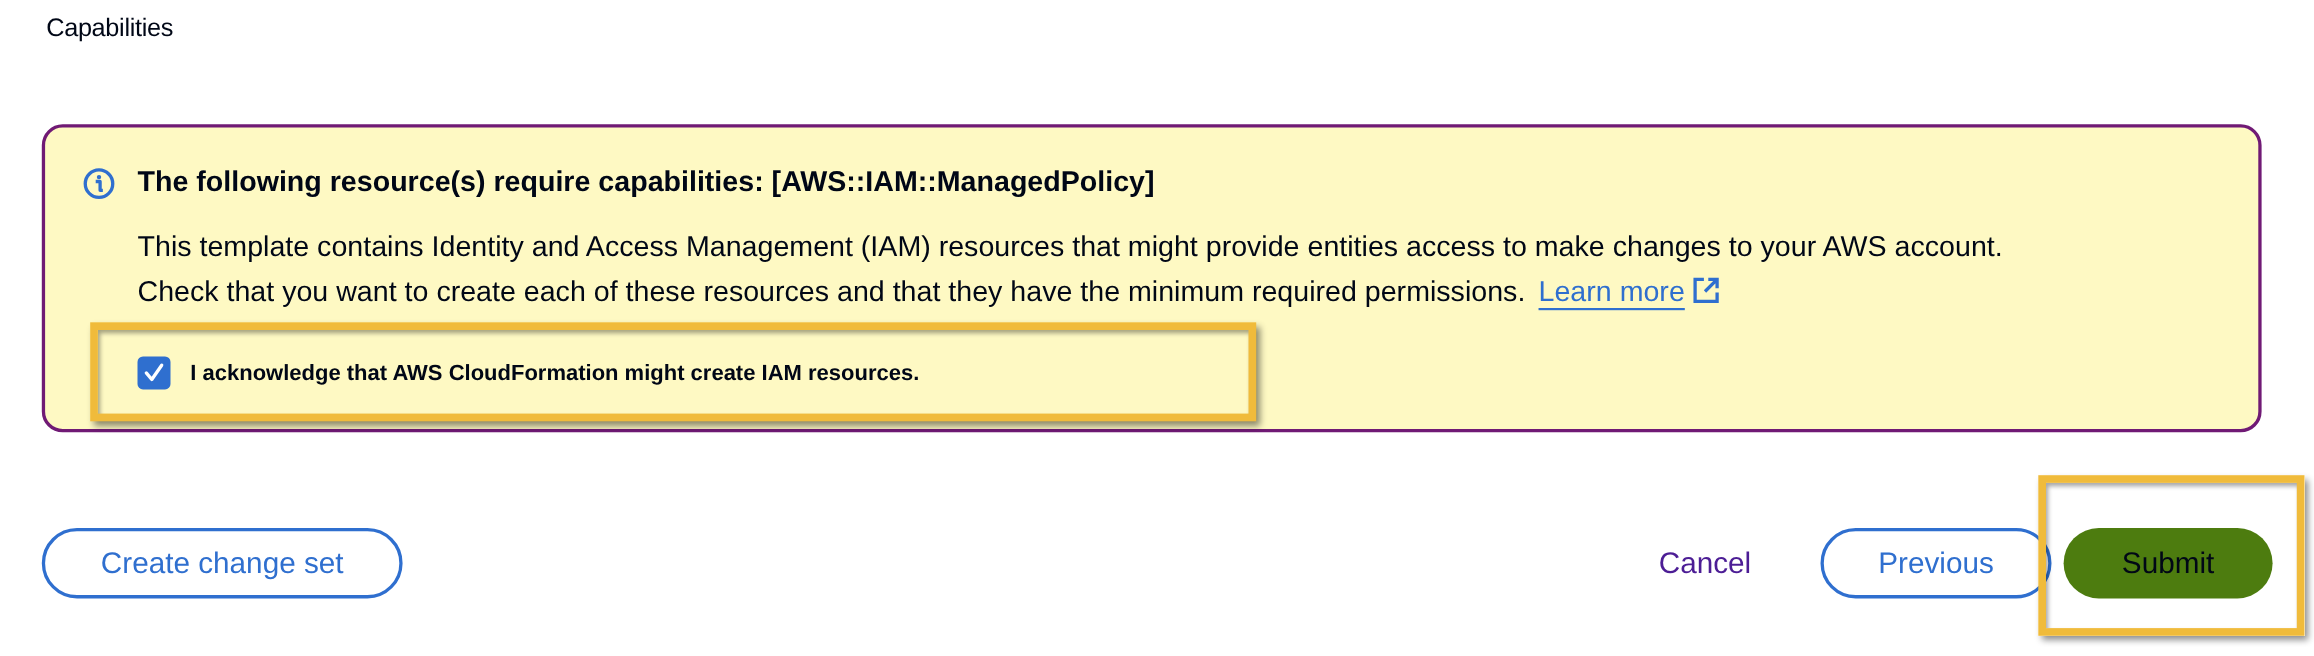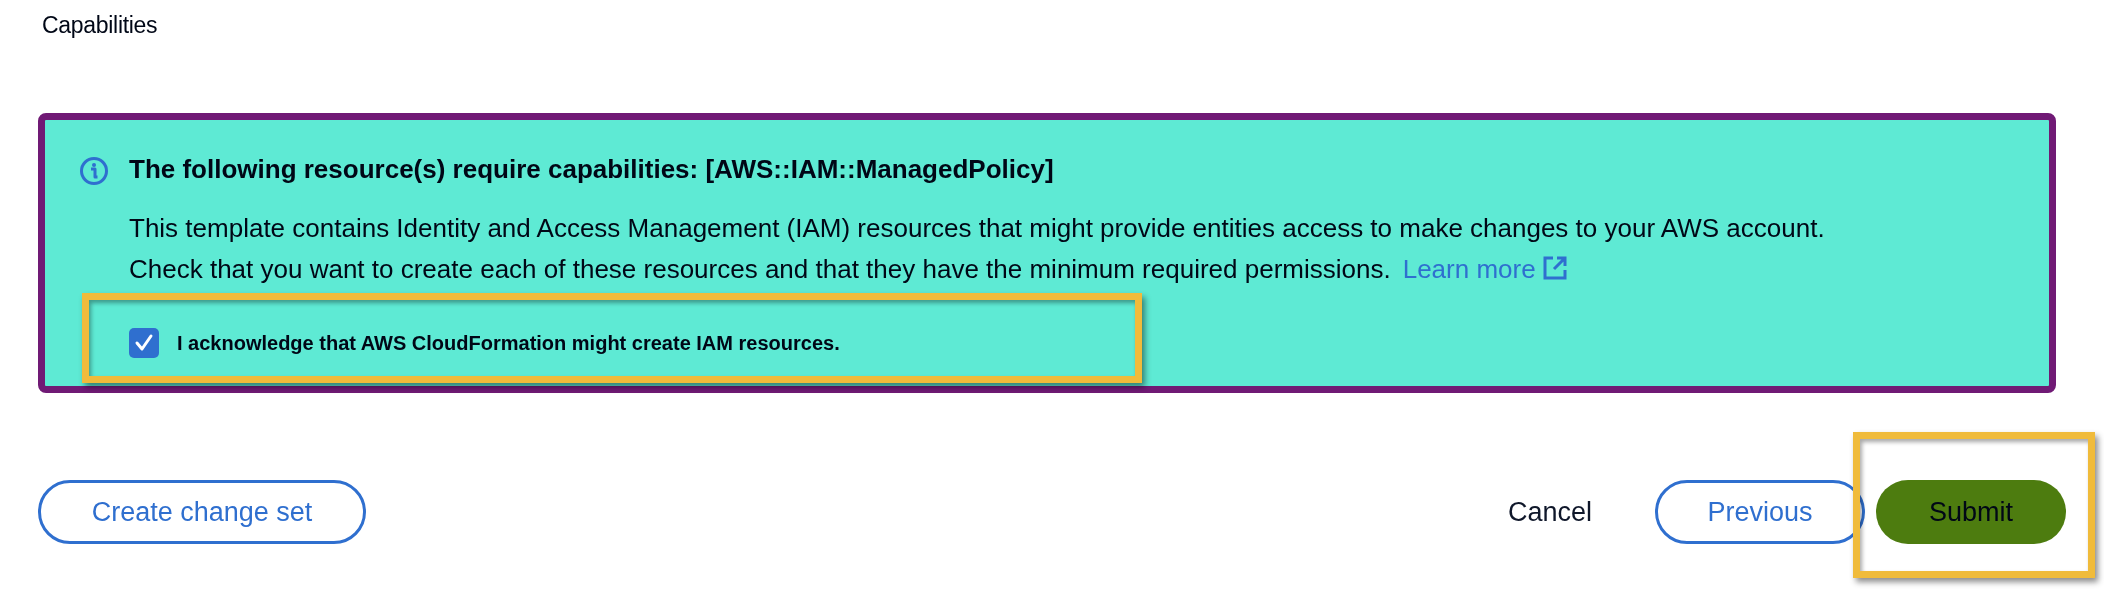--- a/index.html
+++ b/index.html
@@ -6,36 +6,36 @@
   body {
     width: 2104px; height: 596px; position: relative; overflow: hidden;
     font-family: "Liberation Sans", "DejaVu Sans", sans-serif; color: #000716;
   }
   .title {
     position: absolute; left: 42px; top: 12px;
     font-size: 23px; font-weight: normal; letter-spacing: -0.3px;
   }
   .alert {
     position: absolute; left: 38px; top: 113px; width: 2018px; height: 280px;
-    box-sizing: border-box; border: 7px solid #701a75; border-radius: 8px;
-    background: #5eead4;
+    box-sizing: border-box; border: 3px solid #701a75; border-radius: 19px;
+    background: #fef9c3;
   }
   .alert-icon {
     position: absolute; left: 34px; top: 36px; width: 30px; height: 30px;
   }
   .alert-header {
     position: absolute; left: 84px; top: 34px;
     font-size: 26px; font-weight: bold; white-space: nowrap;
   }
   .alert-body {
     position: absolute; left: 84px; top: 88px; font-size: 26px; line-height: 41px;
     white-space: nowrap; color: #000716;
   }
   .learn-link {
-    color: #2f6fcf; text-underline-offset: 6px;
+    color: #2f6fcf; text-decoration: underline; text-underline-offset: 6px;
     text-decoration-thickness: 2px; margin-left: 12px; cursor: pointer; margin-top: 31px;
   }
   .ext-icon { display: inline-block; width: 26px; height: 26px; vertical-align: -3px; margin-left: 6px; }
   .ack-row {
     position: absolute; left: 84px; top: 208px; display: flex; align-items: center;
   }
   .checkbox {
     width: 30px; height: 30px; border-radius: 5px; background: #2f6fcf;
     display: flex; align-items: center; justify-content: center; cursor: pointer;
   }
@@ -44,21 +44,21 @@
     position: absolute; box-sizing: border-box; border: 7px solid #f0bb3b;
     box-shadow: 3px 4px 6px rgba(0,0,0,0.45), inset 2px 3px 4px rgba(0,0,0,0.35);
     pointer-events: none;
   }
   .btn {
     position: absolute; box-sizing: border-box; height: 64px; border-radius: 32px;
     font-size: 27px; font-weight: normal; display: flex; align-items: center; justify-content: center;
     cursor: pointer; font-family: "Liberation Sans", "DejaVu Sans", sans-serif;
   }
   .btn-outline { border: 3px solid #2f6fcf; color: #2f6fcf; background: #ffffff; }
-  .btn-link { color: #0f172a; background: transparent; border: none; }
+  .btn-link { color: #4c1d95; background: transparent; border: none; }
   .btn-primary { background: #4d7c0f; color: #000716; border: none; }
 </style>
 </head>
 <body>
 
 <div class="title">Capabilities</div>
 
 <div class="alert">
   <span class="alert-icon">
     <svg width="30" height="30" viewBox="0 0 30 30">

